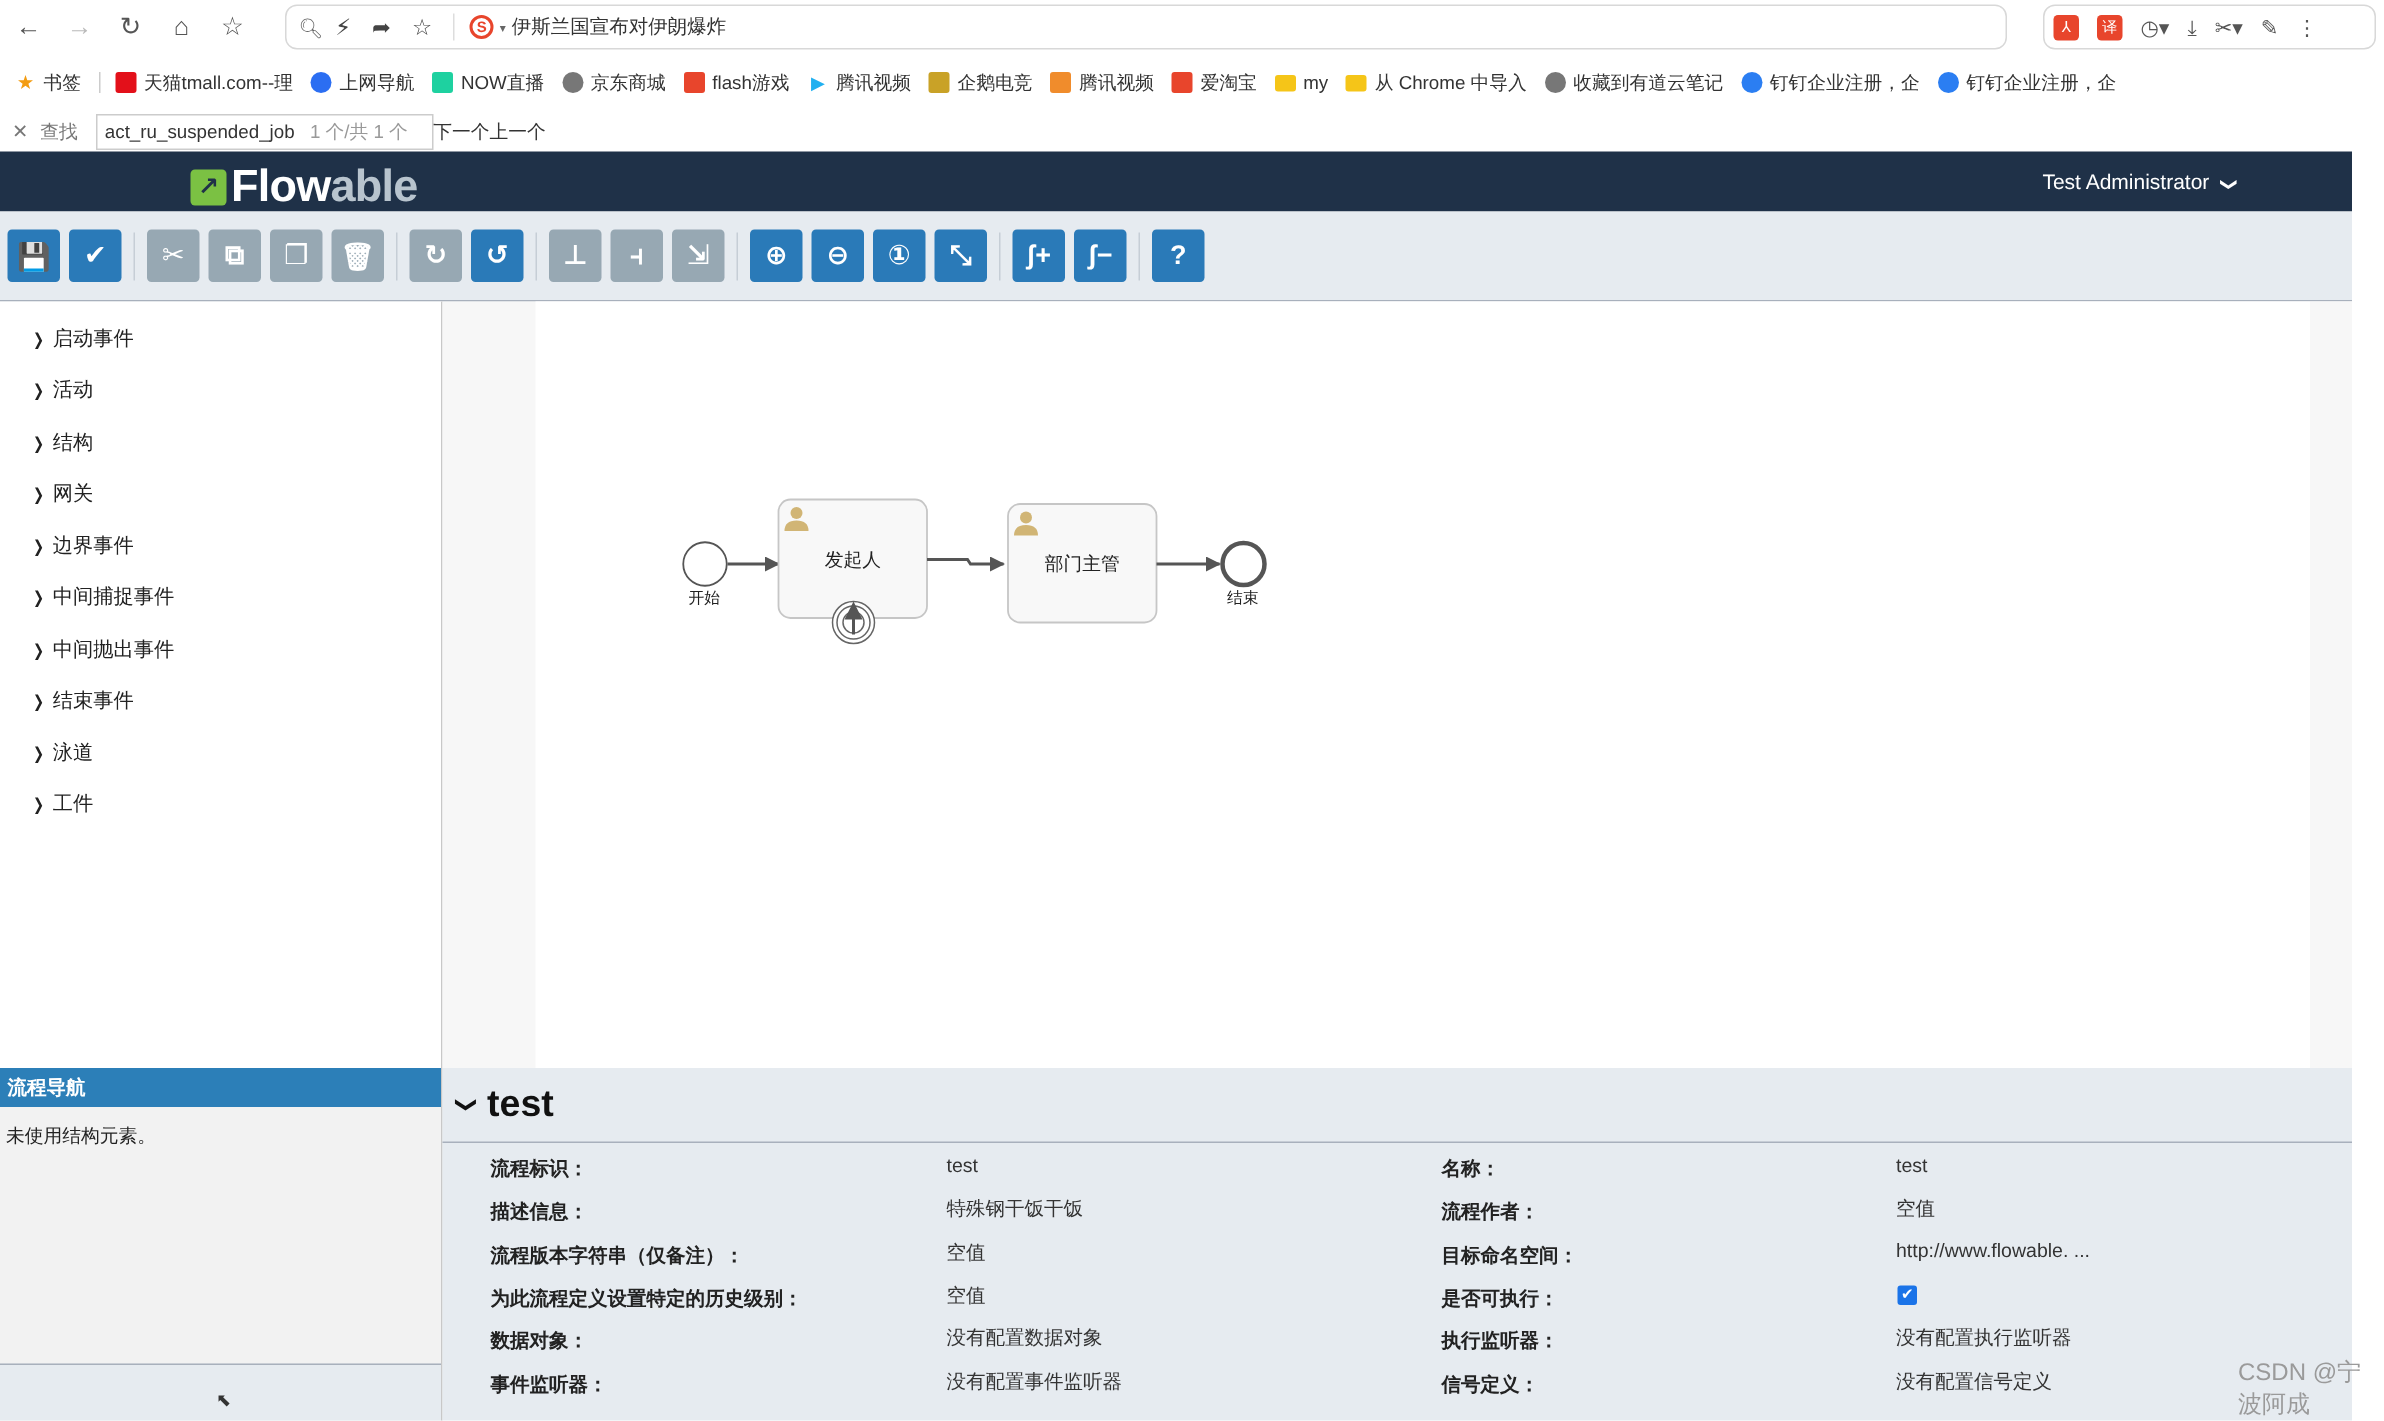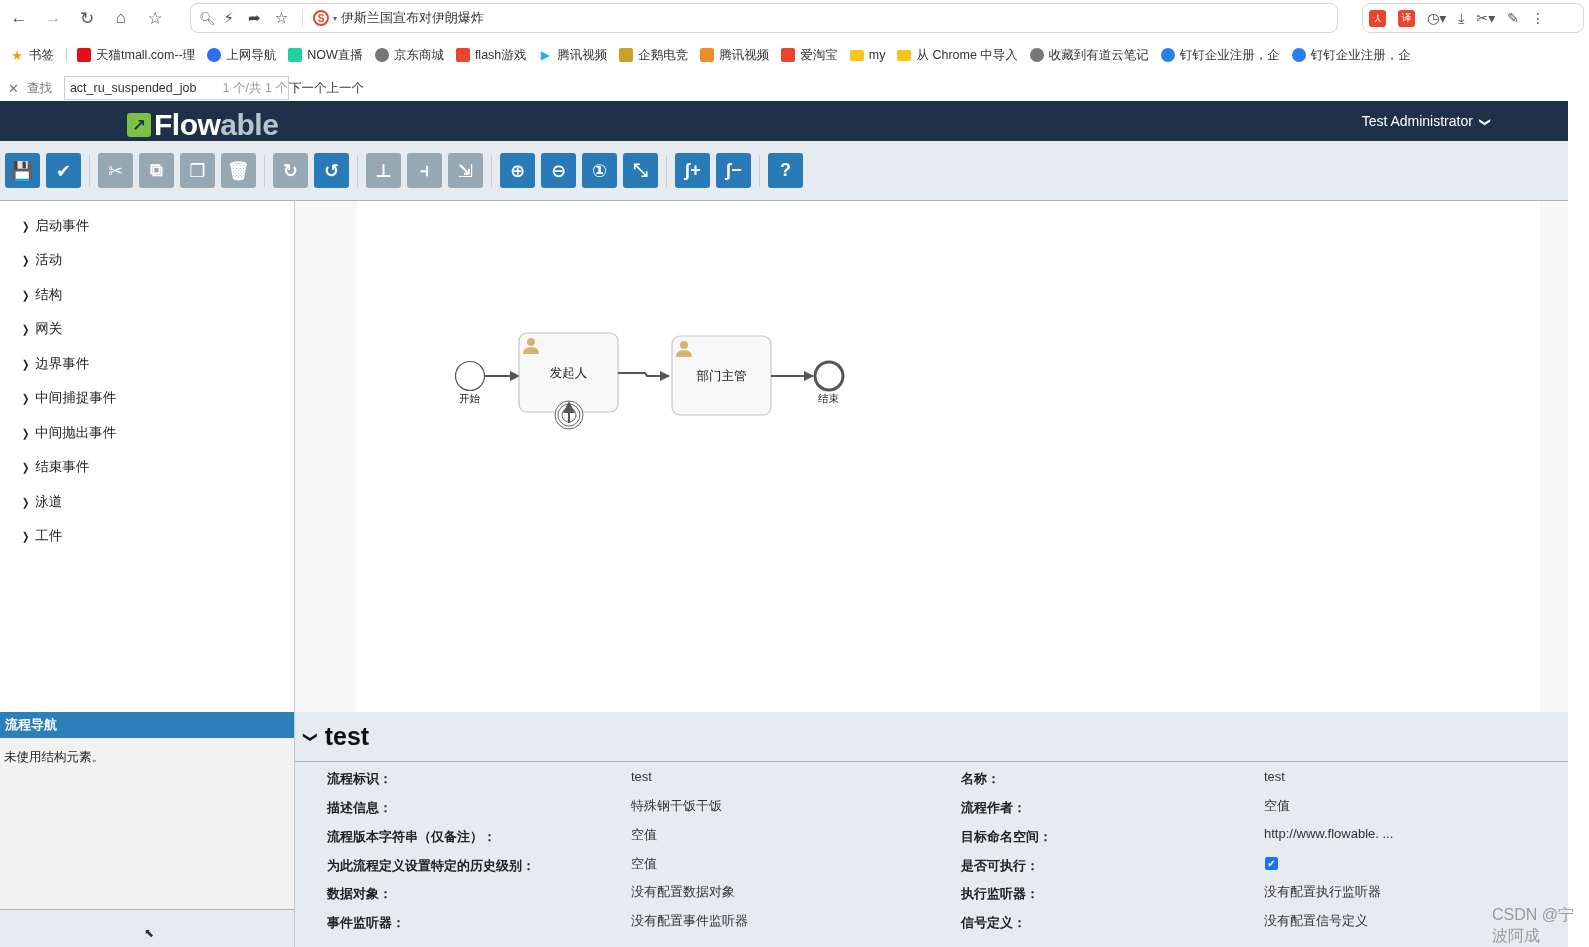--- a/index.html
+++ b/index.html
@@ -21,21 +21,21 @@
   .bookmarks { position: absolute; left: 0; top: 42px; width: 1589px; height: 26px; display: flex; align-items: center; font-size: 12.5px; color: #333; padding-left: 10px; }
   .bm { display: flex; align-items: center; margin-right: 12px; white-space: nowrap; }
   .bm .bm-ic { width: 14px; height: 14px; margin-right: 5px; border-radius: 2px; display: inline-flex; align-items: center; justify-content: center; font-size: 10px; color: #fff; font-weight: bold; }
   .bm-sep { width: 1px; height: 14px; background: #ccc; margin-right: 10px; }
 
   .findbar { position: absolute; left: 0; top: 74px; width: 1589px; height: 28px; display: flex; align-items: center; font-size: 12.5px; color: #333; padding-left: 8px; }
   .findbar .close-x { color: #777; margin-right: 8px; font-size: 13px; }
   .findbar .find-label { color: #777; margin-right: 12px; }
   .find-input { width: 225px; height: 24px; border: 1px solid #ccc; display: flex; align-items: center; padding-left: 5px; font-size: 12.5px; }
   .find-input .val { flex: 1; }
-  .find-input .count { color: #999; margin-right: 0; }
+  .find-input .count { color: #999; margin-right: 16px; }
   .findbar .fbtn { }
 
   
   .navbar { position: absolute; left: 0; top: 101px; width: 1568px; height: 40px; background: #1f3148; }
   .logo { position: absolute; left: 127px; top: 7px; display: flex; align-items: center; }
   .logo-mark { width: 24px; height: 24px; background: #7bc143; border-radius: 3px; display: flex; align-items: center; justify-content: center; color: #1f3148; font-weight: bold; font-size: 17px; }
   .logo-text { font-size: 30px; font-weight: bold; margin-left: 3px; letter-spacing: -0.5px; }
   .logo-text .flow { color: #ffffff; }
   .logo-text .able { color: #b8c4ce; }
   .nav-items { position: absolute; left: 360px; top: 0; height: 40px; display: flex; }

